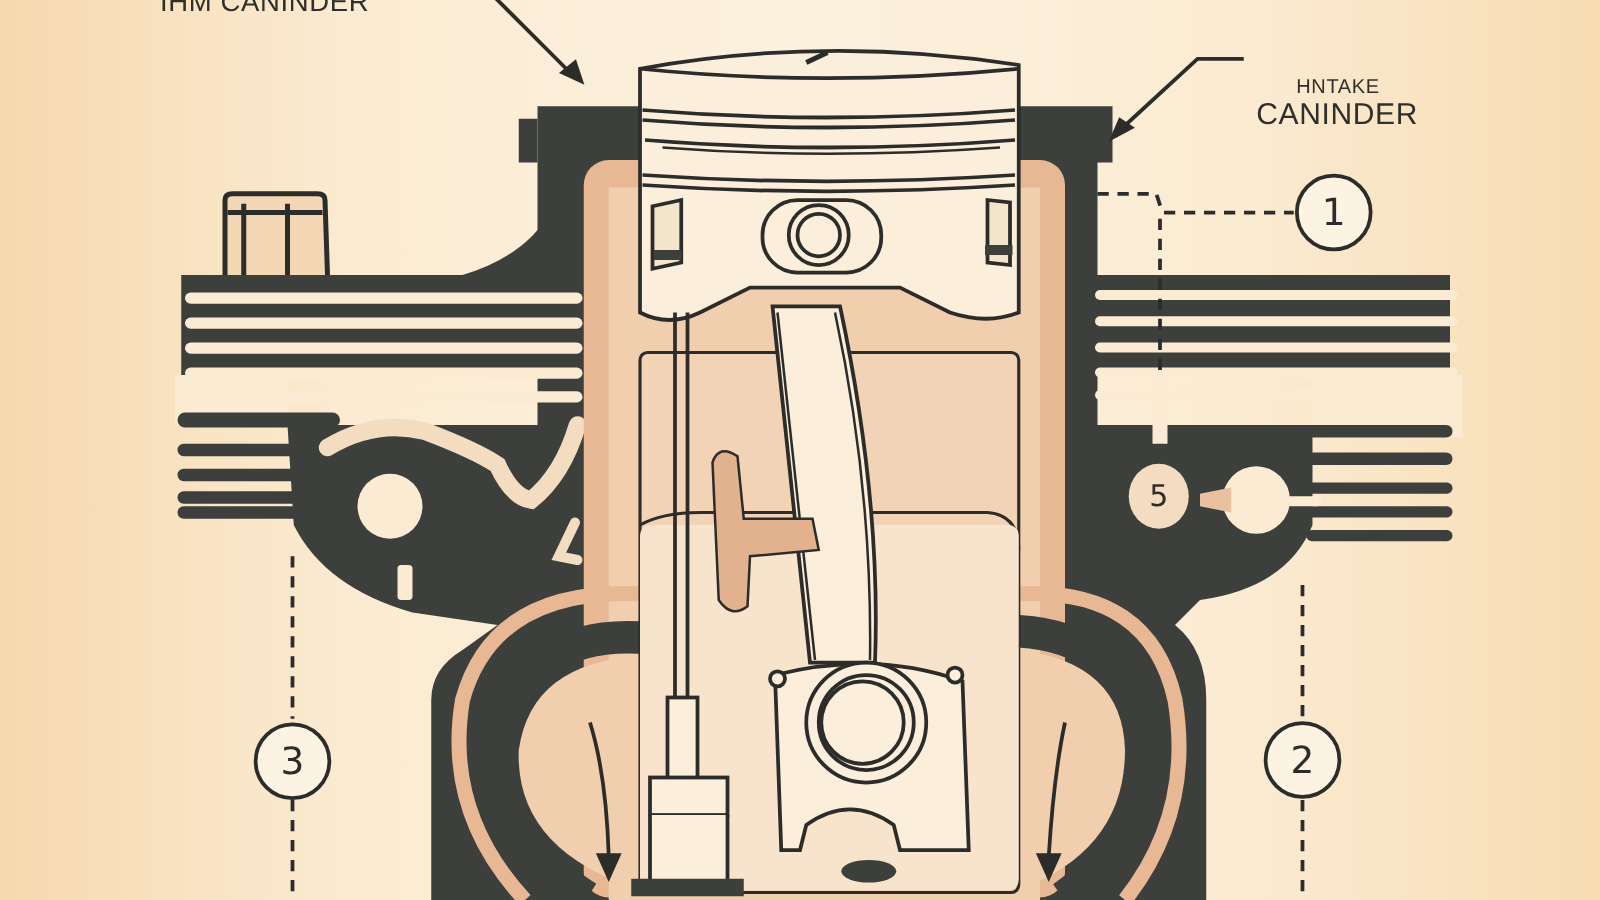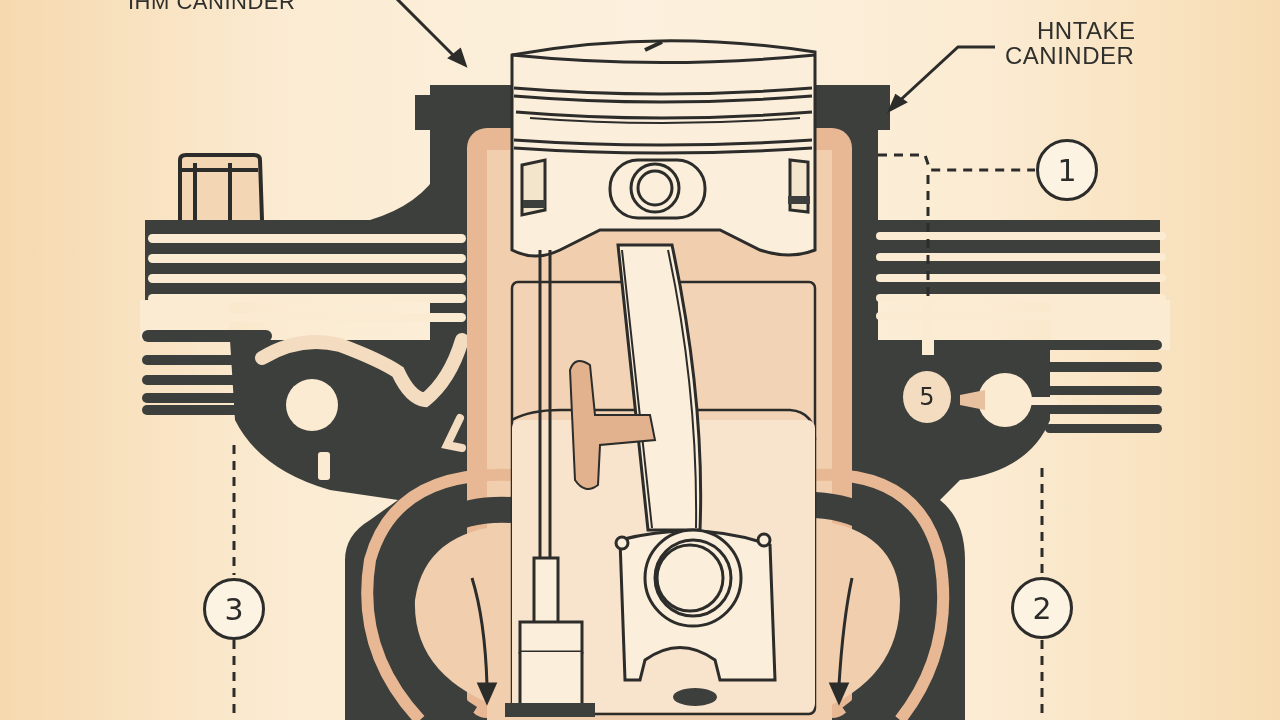--- a/index.html
+++ b/index.html
@@ -9,21 +9,21 @@
     font-family: "Liberation Sans", sans-serif;
     position: relative;
   }
   #stage { position: absolute; left: 0; top: 0; width: 1280px; height: 720px; }
   .label {
     position: absolute; color: #2f2f2c; font-family: "Liberation Sans", sans-serif;
     letter-spacing: 0.5px; line-height: 1.05;
   }
   .label-top-left { left: 128px; top: -10px; font-size: 22px; }
   .label-top-right { left: 1005px; top: 18px; font-size: 24px; text-align: left; }
-  .label-top-right .l1 { font-size: 24px; display: block; margin-left: 32px; }
+  .label-top-right .l1 { font-size: 16px; display: block; margin-left: 32px; margin-top: 44px; }
   .label-top-right .l2 { display: block; }
   .callout {
     position: absolute; width: 62px; height: 62px; border-radius: 50%;
     border: 3px solid #2c2c2a; background: #fdf3e3; box-sizing: border-box;
     display: flex; align-items: center; justify-content: center;
     font-size: 30px; color: #2c2c2a; font-family: "DejaVu Sans", sans-serif;
   }
   .callout-5 {
     position: absolute; width: 48px; height: 52px; border-radius: 50%;
     background: #f4dcc0; display: flex; align-items: center; justify-content: center;

